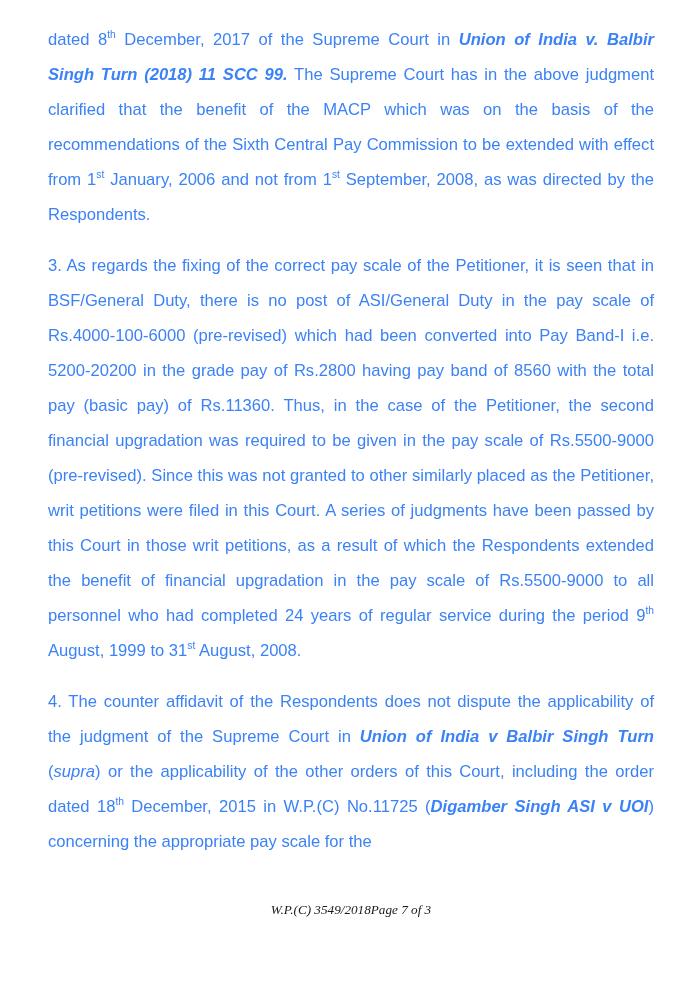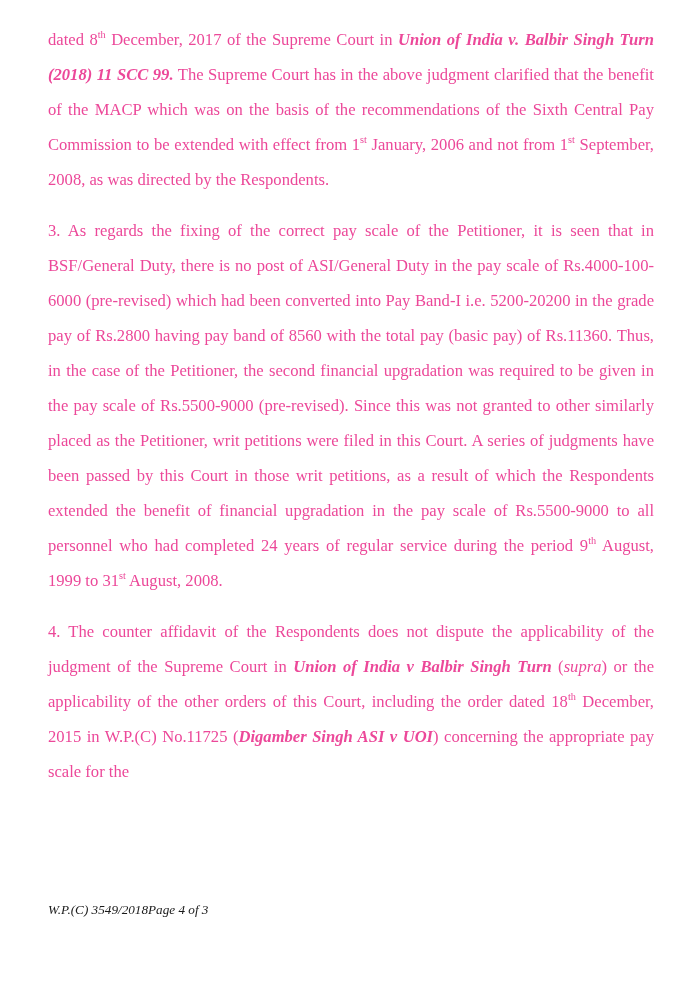--- a/index.html
+++ b/index.html
@@ -19,24 +19,24 @@
   }
 
   .body-block {
     position: absolute;
     left: 48px;
     top: 22px;
     width: 606px;
   }
 
   .para {
-    font-family: Liberation Serif, serif;
+    font-family: Liberation Sans, sans-serif;
     font-size: 16.6px;
     line-height: 35px;
-    color: #ec4899;
+    color: #3b82f6;
     text-align: justify;
     text-justify: inter-word;
     margin: 0 0 0 0;
     -webkit-hyphens: none;
     hyphens: none;
   }
 
   
   .para + .para {
     margin-top: 16px;
@@ -58,21 +58,21 @@
     vertical-align: super;
     line-height: 0;
   }
 
   .footer {
     position: absolute;
     left: 48px;
     top: 902px;
     width: 606px;
     display: flex;
-    justify-content: flex-start;
+    justify-content: center;
     align-items: baseline;
     font-family: "Liberation Serif", "DejaVu Serif", serif;
     font-style: italic;
     font-size: 13.2px;
     color: #1a1a1a;
   }
 
   .footer-left { white-space: nowrap; }
   .footer-right { white-space: nowrap; }
 </style>
@@ -82,16 +82,16 @@
 <div class="page">
 
   <div class="body-block">
     <p class="para">dated 8<sup class="ord">th</sup> December, 2017 of the Supreme Court in <span class="run-bi">Union of India v. Balbir Singh Turn (2018) 11 SCC 99.</span> The Supreme Court has in the above judgment clarified that the benefit of the MACP which was on the basis of the recommendations of the Sixth Central Pay Commission to be extended with effect from 1<sup class="ord">st</sup> January, 2006 and not from 1<sup class="ord">st</sup> September, 2008, as was directed by the Respondents.</p>
     <p class="para">3. As regards the fixing of the correct pay scale of the Petitioner, it is seen that in BSF/General Duty, there is no post of ASI/General Duty in the pay scale of Rs.4000-100-6000 (pre-revised) which had been converted into Pay Band-I i.e. 5200-20200 in the grade pay of Rs.2800 having pay band of 8560 with the total pay (basic pay) of Rs.11360. Thus, in the case of the Petitioner, the second financial upgradation was required to be given in the pay scale of Rs.5500-9000 (pre-revised). Since this was not granted to other similarly placed as the Petitioner, writ petitions were filed in this Court. A series of judgments have been passed by this Court in those writ petitions, as a result of which the Respondents extended the benefit of financial upgradation in the pay scale of Rs.5500-9000 to all personnel who had completed 24 years of regular service during the period 9<sup class="ord">th</sup> August, 1999 to 31<sup class="ord">st</sup> August, 2008.</p>
     <p class="para">4. The counter affidavit of the Respondents does not dispute the applicability of the judgment of the Supreme Court in <span class="run-bi">Union of India v Balbir Singh Turn</span> (<span class="run-i">supra</span>) or the applicability of the other orders of this Court, including the order dated 18<sup class="ord">th</sup> December, 2015 in W.P.(C) No.11725 (<span class="run-bi">Digamber Singh ASI v UOI</span>) concerning the appropriate pay scale for the</p>
   </div>
 
   <div class="footer">
     <span class="footer-left">W.P.(C) 3549/2018</span>
-    <span class="footer-right">Page 4 of 3</span>
+    <span class="footer-right">Page 7 of 3</span>
   </div>
 
 </div>
 
 </body></html>

